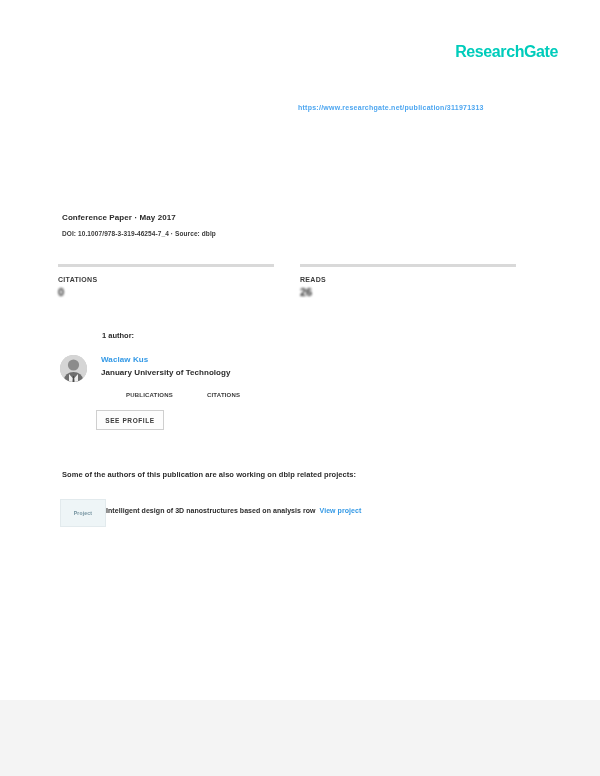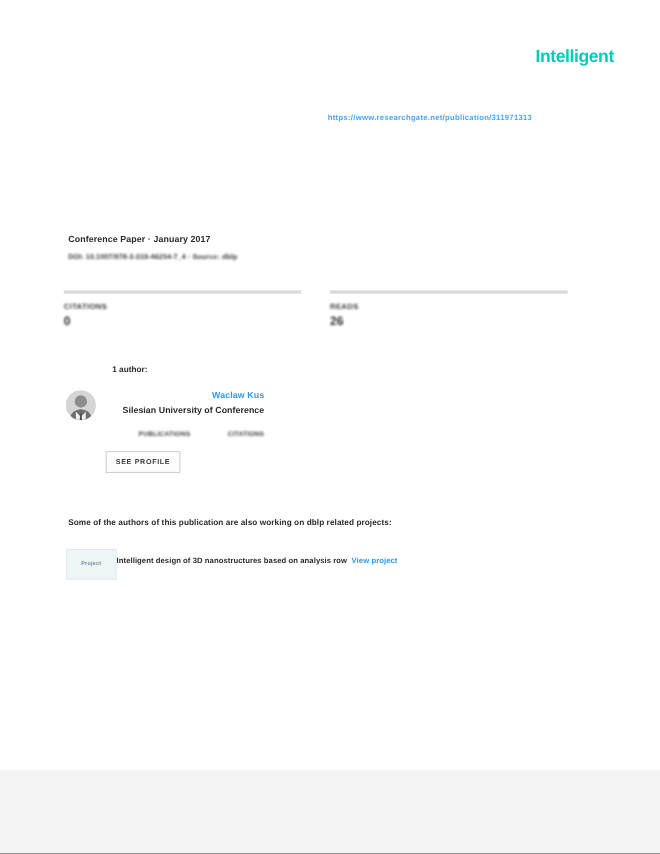--- a/index.html
+++ b/index.html
@@ -119,21 +119,20 @@
     border-radius: 50%;
     overflow: hidden;
     background: #c9c9c9;
     filter: blur(0.3px);
   }
   .avatar svg { display: block; }
   .author-info {
     position: absolute;
     left: 41px;
     top: 0px;
-    text-align: right;
   }
   .author-name {
     font-size: 8px;
     font-weight: 700;
     color: #3399e6;
     letter-spacing: 0.1px;
     filter: blur(0.7px);
     white-space: nowrap;
   }
   .author-affil {
@@ -238,25 +237,25 @@
     width: 600px;
     height: 76px;
     background: #f4f4f4;
   }
 </style>
 </head>
 <body>
 
 <div class="page">
 
-  <div class="rg-logo">Intelligent</div>
+  <div class="rg-logo">ResearchGate</div>
 
   <div class="pub-url">https://www.researchgate.net/publication/311971313</div>
 
-  <div class="paper-type">Conference Paper · January 2017</div>
+  <div class="paper-type">Conference Paper · May 2017</div>
   <div class="doi-line">DOI: 10.1007/978-3-319-46254-7_4 · Source: dblp</div>
 
   <div class="metric citations">
     <div class="rule"></div>
     <div class="label">CITATIONS</div>
     <div class="value">0</div>
   </div>
 
   <div class="metric reads">
     <div class="rule"></div>
@@ -271,21 +270,21 @@
       <svg width="27" height="27" viewBox="0 0 27 27">
         <rect width="27" height="27" fill="#d5d5d5"></rect>
         <circle cx="13.5" cy="10" r="5.6" fill="#8c8c8c"></circle>
         <ellipse cx="13.5" cy="25" rx="9.5" ry="8" fill="#6f6f6f"></ellipse>
         <path d="M9 19 L13.5 24 L18 19 L18 27 L9 27 Z" fill="#efefef"></path>
         <path d="M13 21 L14 21 L14.6 27 L12.4 27 Z" fill="#4a4a4a"></path>
       </svg>
     </div>
     <div class="author-info">
       <div class="author-name">Waclaw Kus</div>
-      <div class="author-affil">Silesian University of Conference</div>
+      <div class="author-affil">January University of Technology</div>
       <div class="author-stats">
         <div class="stat">
           <div class="num"></div>
           <div class="cap">PUBLICATIONS</div>
         </div>
         <div class="stat">
           <div class="num"></div>
           <div class="cap">CITATIONS</div>
         </div>
       </div>

